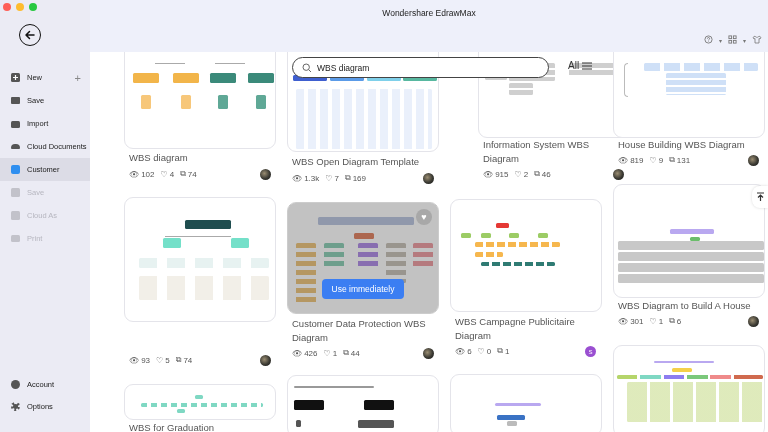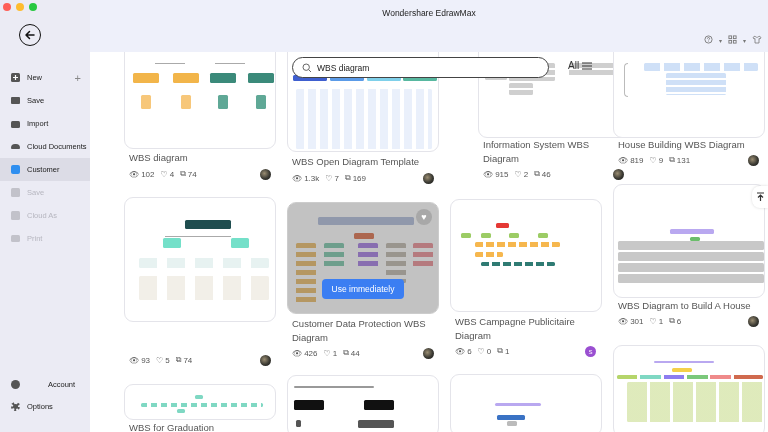--- a/index.html
+++ b/index.html
@@ -100,21 +100,21 @@
         <span class="ico" style="background:#c2c2ca;"></span>
         <span>Cloud As</span>
       </div>
       <div class="nav-item disabled">
         <span class="ico" style="background:#c2c2ca;height:7px;"></span>
         <span>Print</span>
       </div>
     </div>
 
     <div class="nav-bottom">
-      <div class="nav-item" style="height:22px;gap:21px;">
+      <div class="nav-item" style="height:22px;">
         <span class="ico" style="background:#555;border-radius:50%;"></span>
         <span>Account</span>
       </div>
       <div class="nav-item" style="height:22px;">
         <span class="ico" style="background:#555;border-radius:50%;border:2px dotted #ebebf4;"></span>
         <span>Options</span>
       </div>
     </div>
   </div>
 

